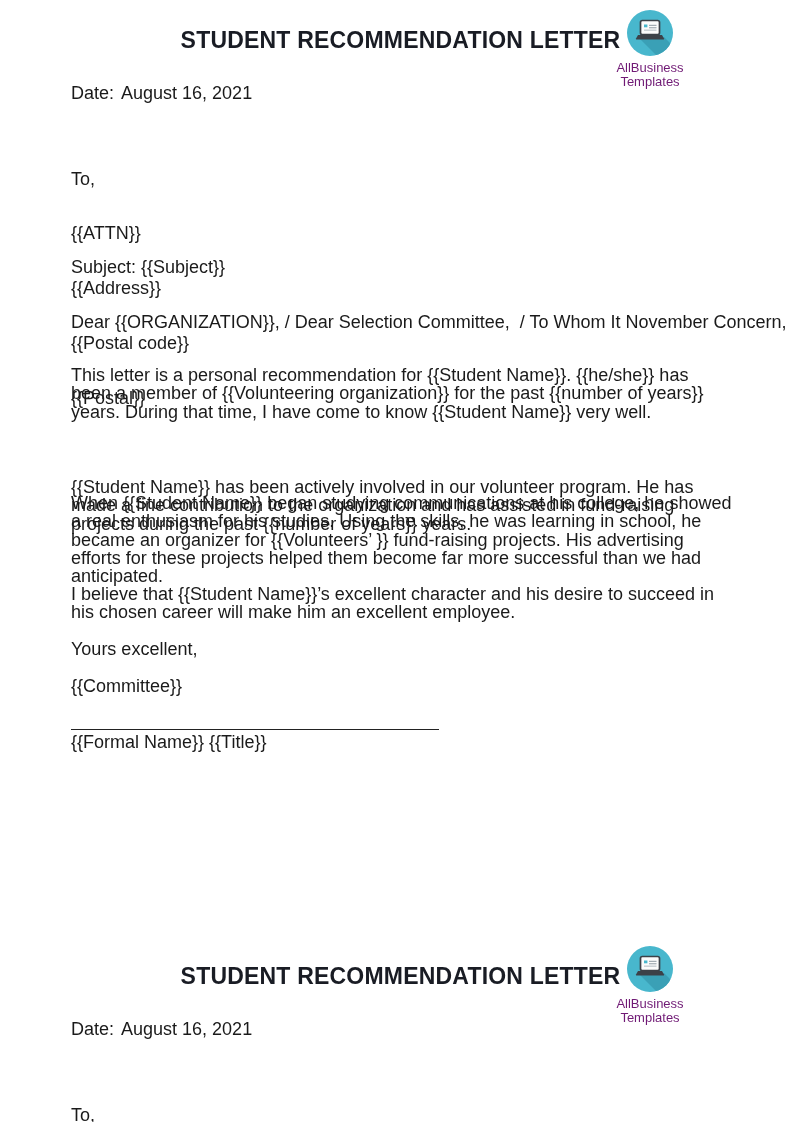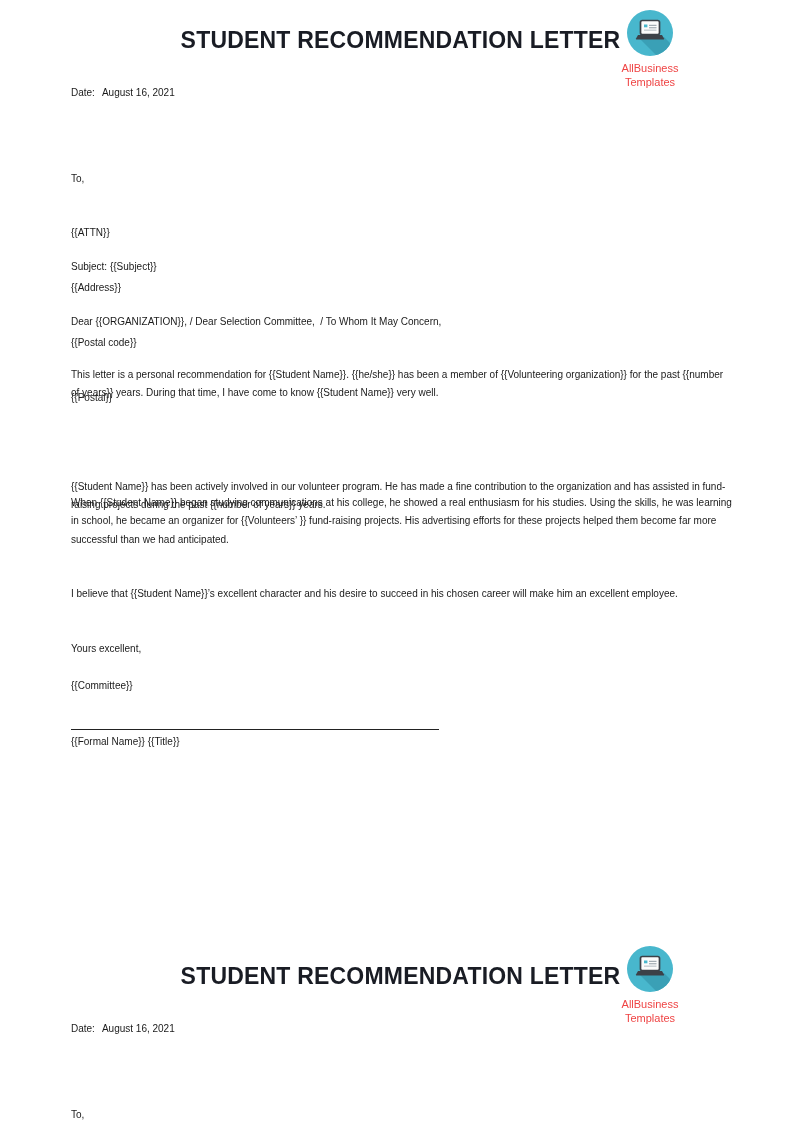--- a/index.html
+++ b/index.html
@@ -27,29 +27,29 @@
     color: #191c24;
     letter-spacing: 0.2px;
   }
   .logo {
     position: absolute;
     top: 9px; left: 607px;
     width: 78px;
     text-align: center;
   }
   .logo-text {
-    font-size: 11px;
+    font-size: 13px;
     line-height: 12.5px;
-    color: #ef4444;
+    color: #701a75;
     margin-top: 1px;
   }
   .line {
     position: absolute;
     left: 67px;
-    font-size: 10px;
+    font-size: 18px;
     line-height: 18.3px;
     white-space: pre-wrap;
   }
   .para { width: 662px; }
 
   .date-line  { top: 84px; }
   .recipient  { top: 133px; }
   .subject    { top: 258px; }
   .salutation { top: 313px; }
   .para-1     { top: 366px; }
@@ -105,21 +105,21 @@
     <div class="line recipient">
       <div>To,</div>
       <div>{{ATTN}}</div>
       <div>{{Address}}</div>
       <div>{{Postal code}}</div>
       <div>{{Postal}}</div>
     </div>
 
     <div class="line subject">Subject: {{Subject}}</div>
 
-    <div class="line salutation">Dear {{ORGANIZATION}}, / Dear Selection Committee,  / To Whom It May Concern,</div>
+    <div class="line salutation">Dear {{ORGANIZATION}}, / Dear Selection Committee,  / To Whom It November Concern,</div>
 
     <div class="line para para-1">This letter is a personal recommendation for {{Student Name}}. {{he/she}} has been a member of {{Volunteering organization}} for the past {{number of years}} years. During that time, I have come to know {{Student Name}} very well.</div>
     <div class="line para para-2">{{Student Name}} has been actively involved in our volunteer program. He has made a fine contribution to the organization and has assisted in fund-raising projects during the past {{number of years}} years.</div>
     <div class="line para para-3">When {{Student Name}} began studying communications at his college, he showed a real enthusiasm for his studies. Using the skills, he was learning in school, he became an organizer for {{Volunteers’ }} fund-raising projects. His advertising efforts for these projects helped them become far more successful than we had anticipated.</div>
     <div class="line para para-4">I believe that {{Student Name}}’s excellent character and his desire to succeed in his chosen career will make him an excellent employee.</div>
 
     <div class="line closing">Yours excellent,</div>
     <div class="line signature">{{Committee}}</div>
 
     <div class="sig-rule"></div>

